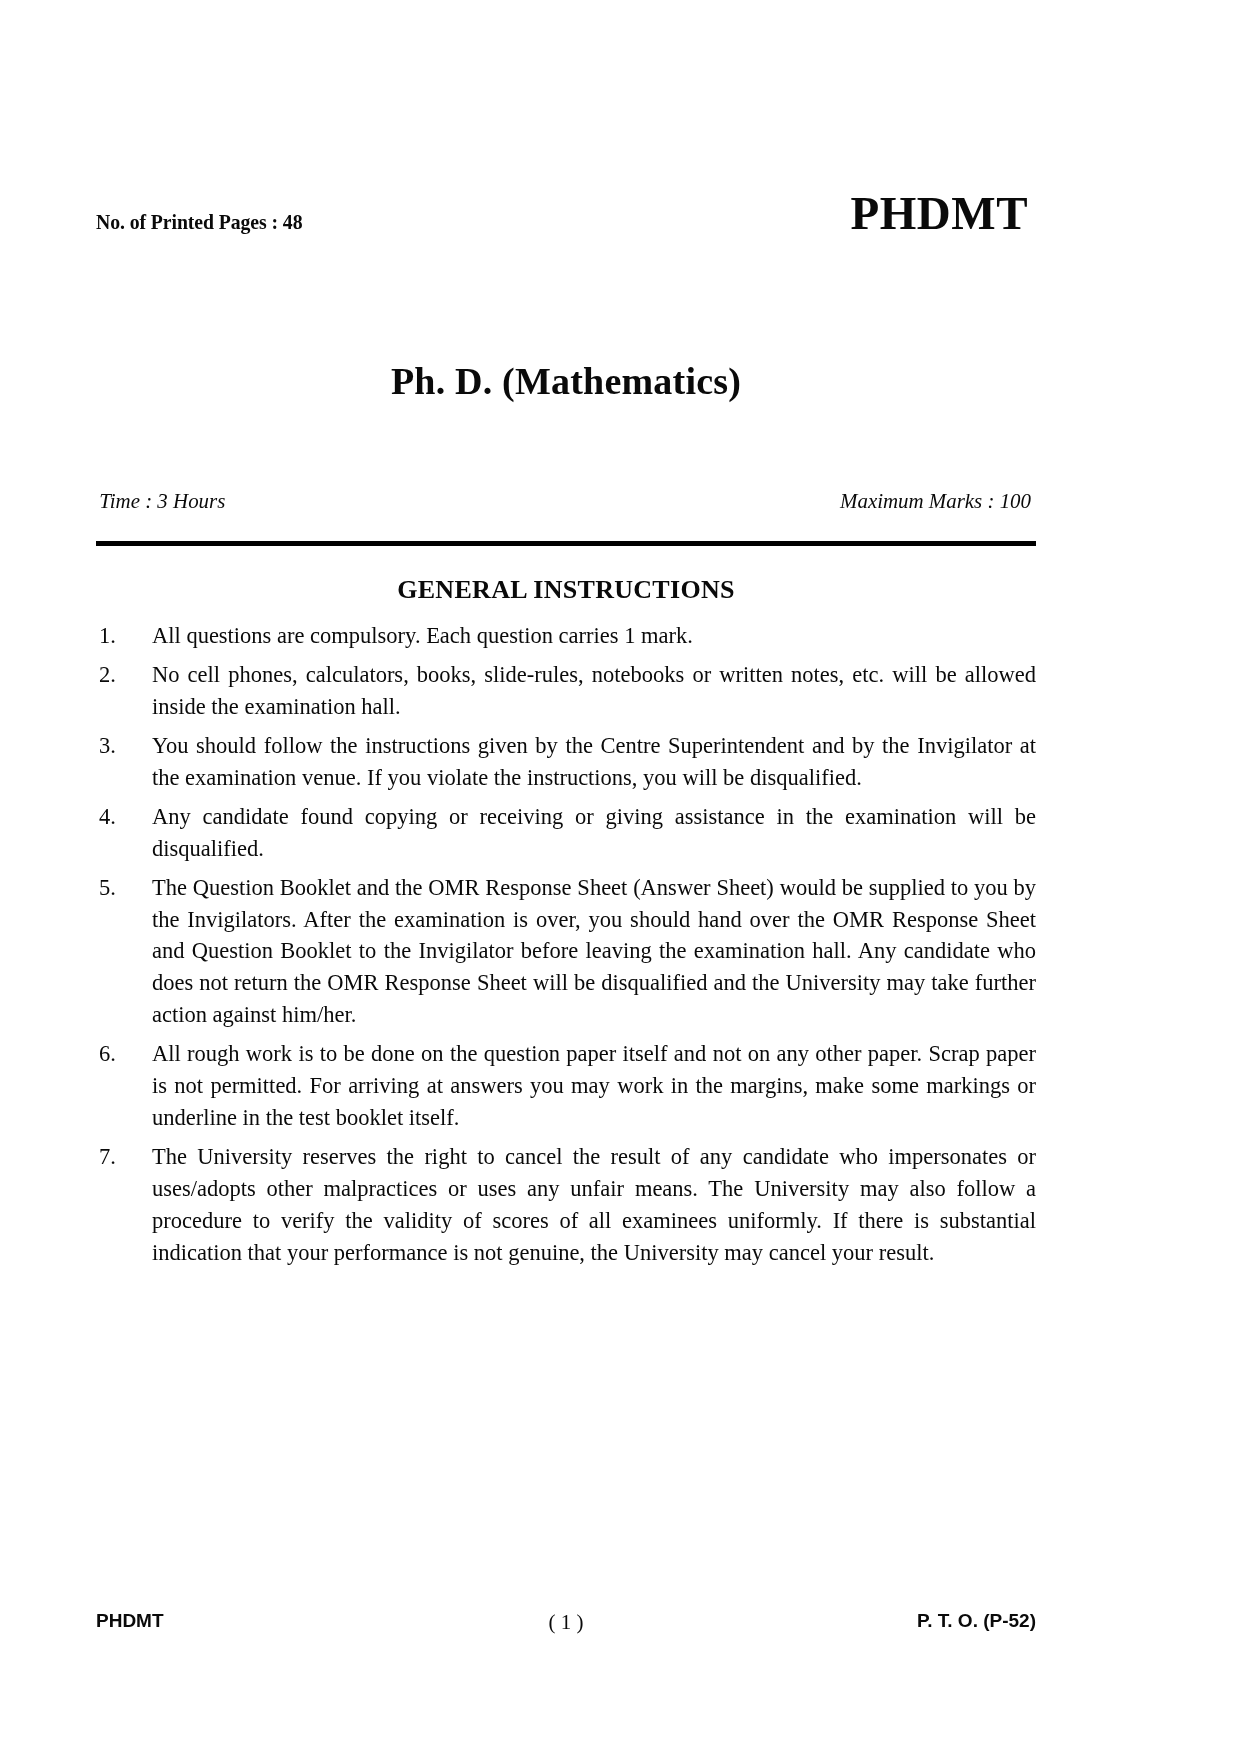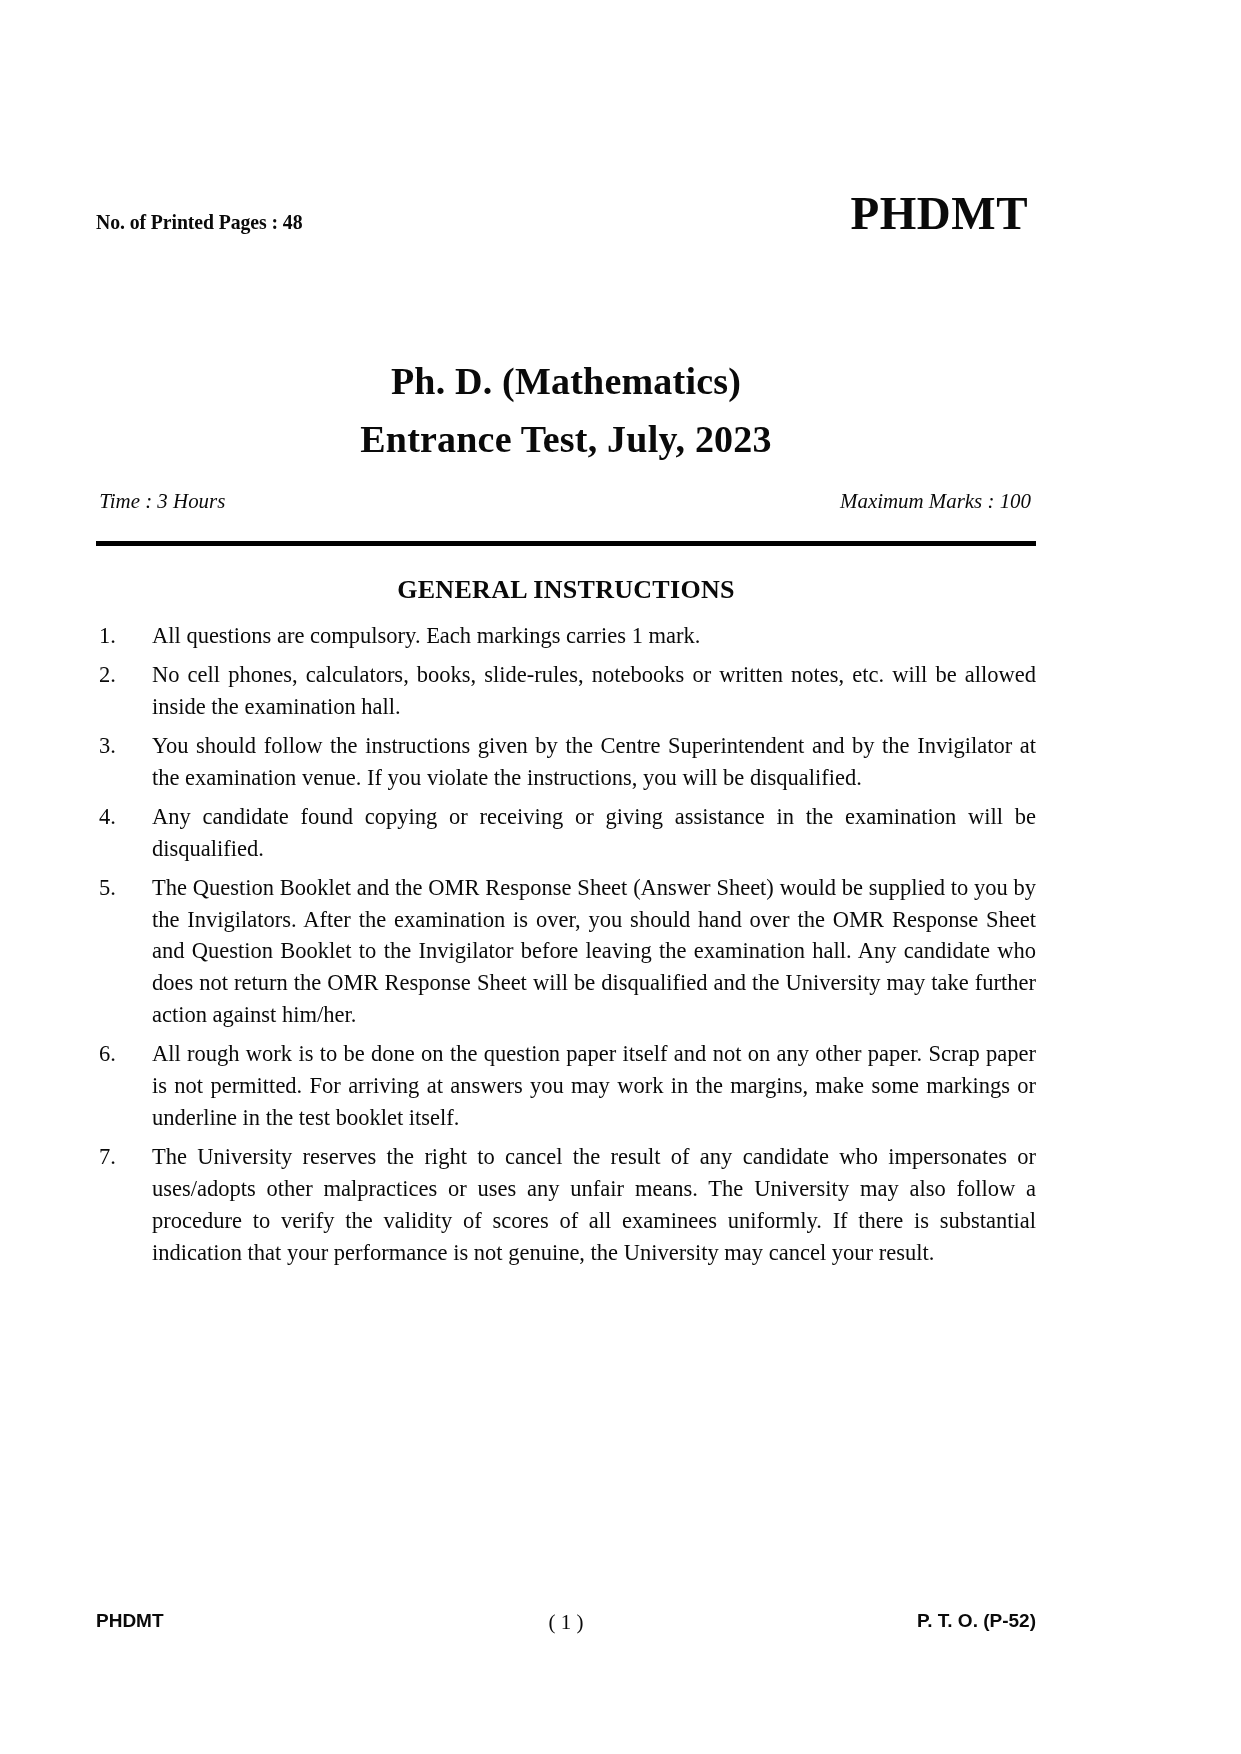--- a/index.html
+++ b/index.html
@@ -174,36 +174,35 @@
 <div class="page">
   <div class="content">
 
     <div class="header-row">
       <div class="printed-pages">No. of Printed Pages : 48</div>
       <div class="paper-code">PHDMT</div>
     </div>
 
     <div class="exam-title">
       <div class="line">Ph. D. (Mathematics)</div>
-      <div class="line">Entrance Test, July, 2023</div>
     </div>
 
     <div class="meta-row">
       <div class="meta left">Time : 3 Hours</div>
       <div class="meta right">Maximum Marks : 100</div>
     </div>
 
     <div class="rule"></div>
 
     <div class="instructions-heading">GENERAL INSTRUCTIONS</div>
 
     <div class="instructions-list" id="instructions-list">
         <div class="instruction single">
           <div class="num">1.</div>
-          <div class="txt"><span>All questions are </span><b>compulsory</b><span>. Each markings carries </span><b>1</b><span> mark.</span></div>
+          <div class="txt"><span>All questions are </span><b>compulsory</b><span>. Each question carries </span><b>1</b><span> mark.</span></div>
         </div>
         <div class="instruction">
           <div class="num">2.</div>
           <div class="txt"><span>No cell phones, calculators, books, slide-rules, notebooks or written notes, etc. will be allowed inside the examination hall.</span></div>
         </div>
         <div class="instruction">
           <div class="num">3.</div>
           <div class="txt"><span>You should follow the instructions given by the Centre Superintendent and by the Invigilator at the examination venue. If you violate the instructions, you will be disqualified.</span></div>
         </div>
         <div class="instruction">

